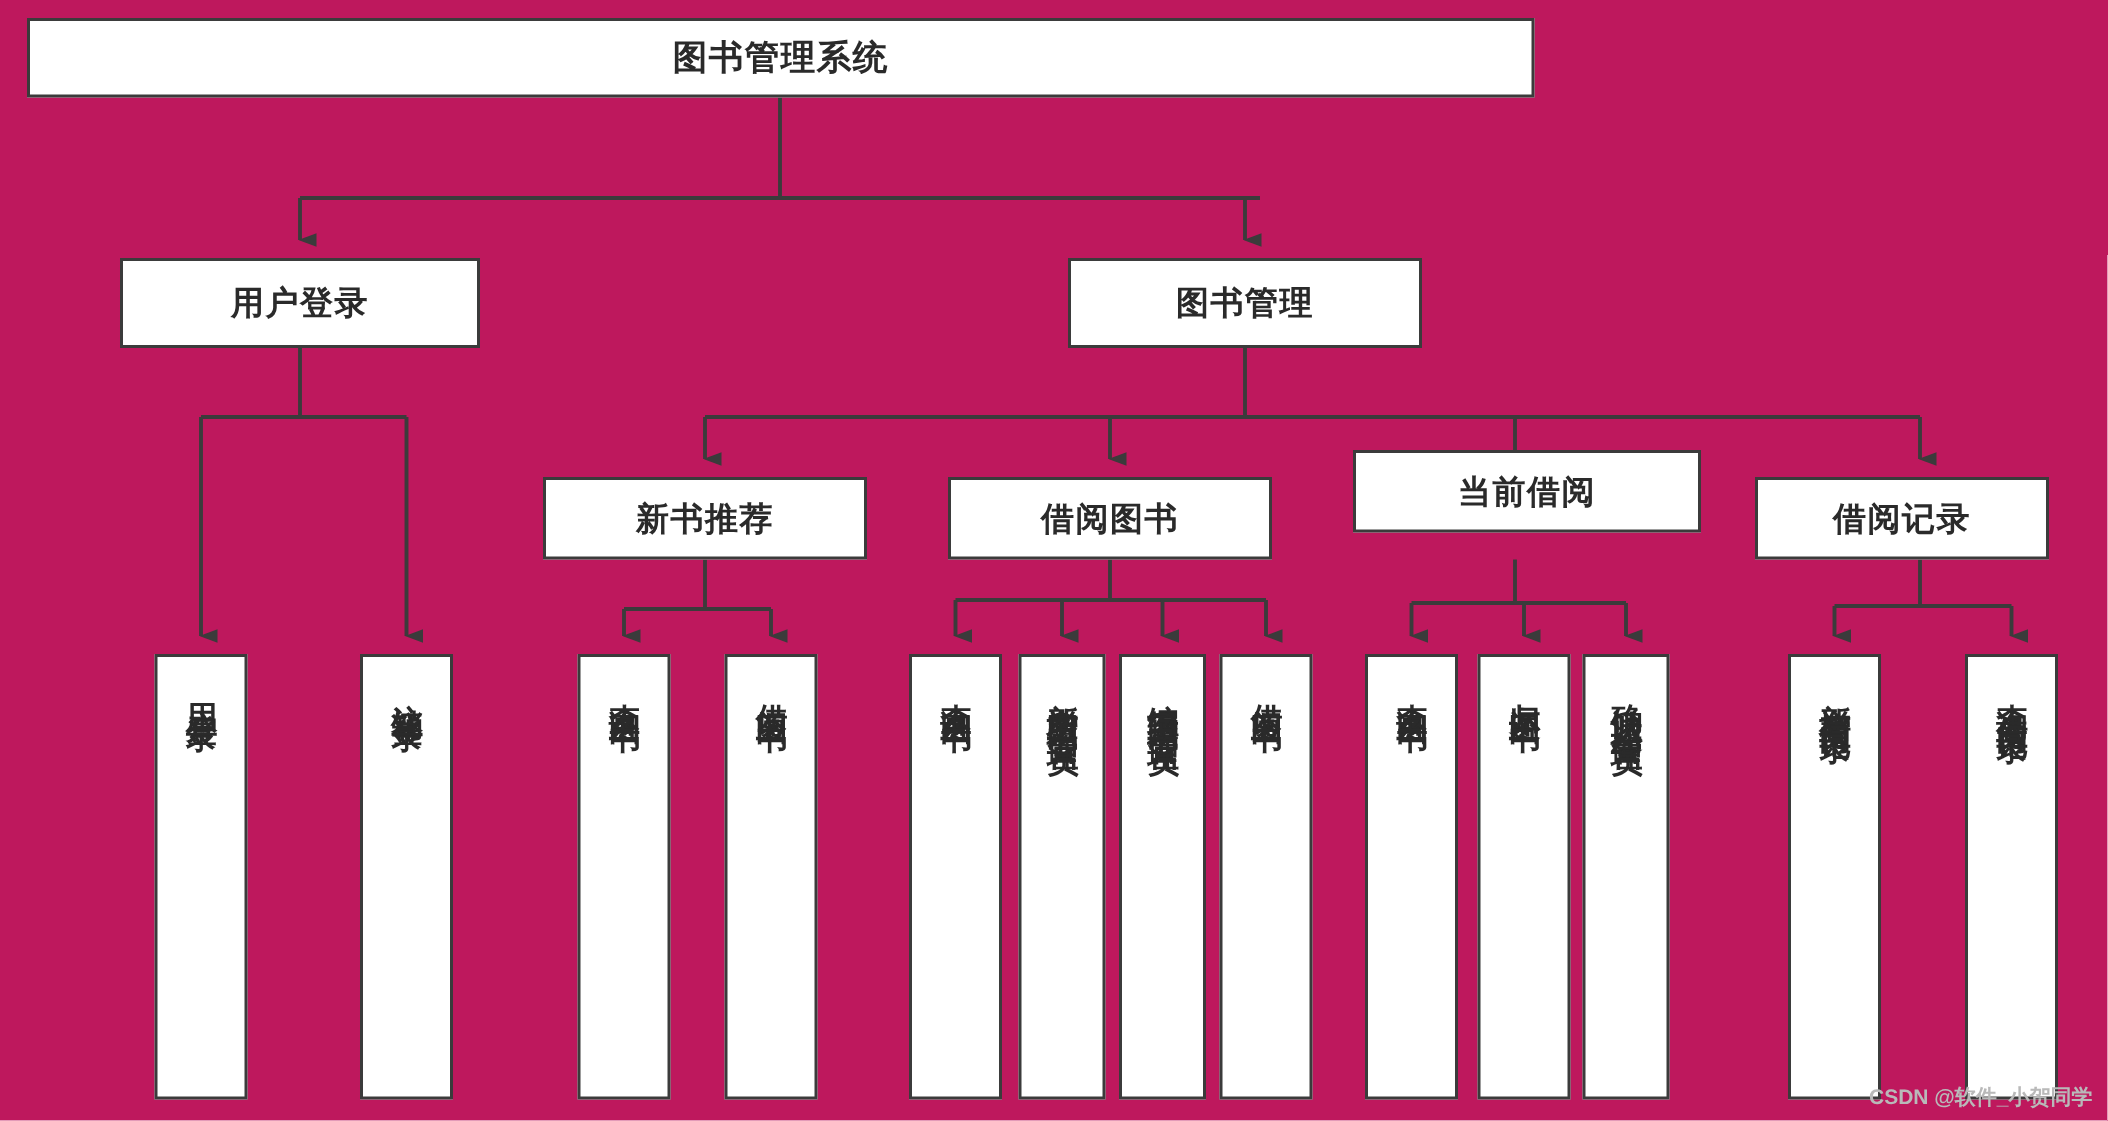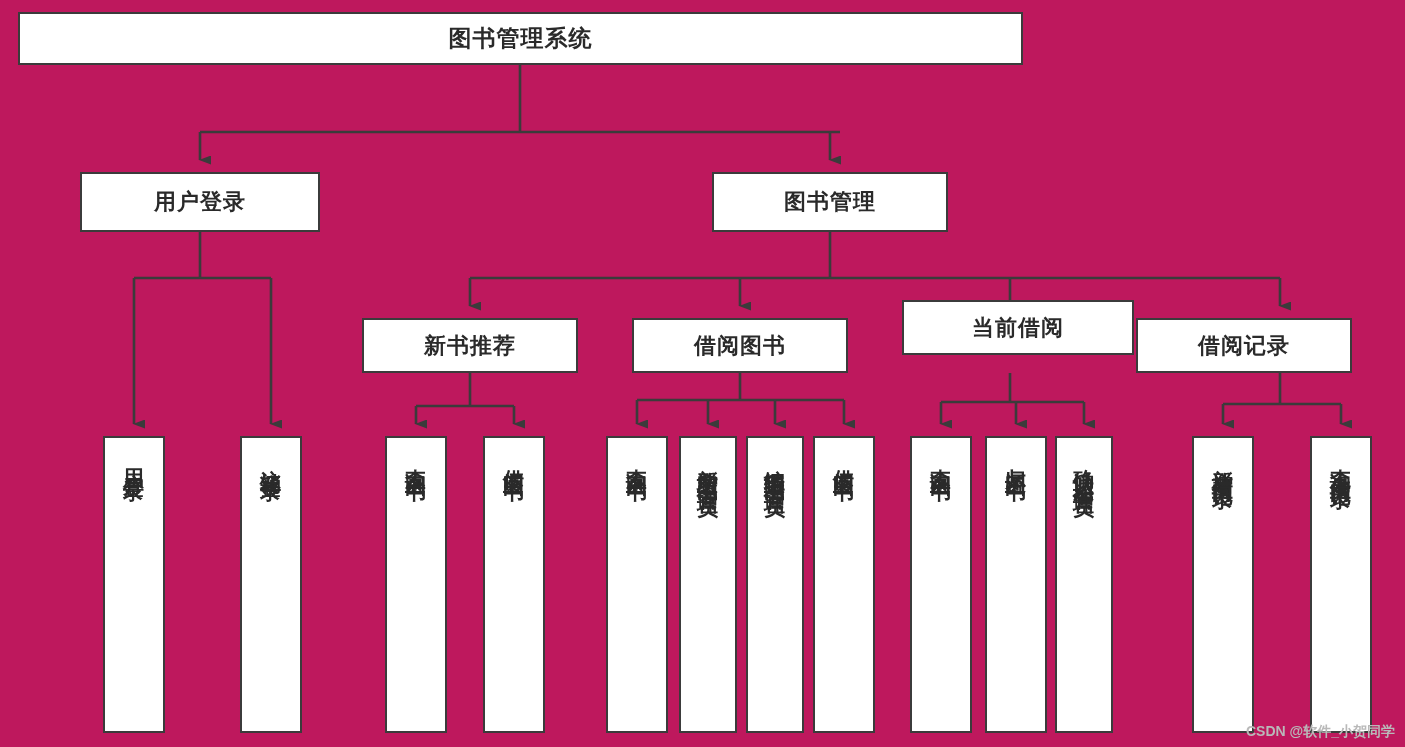--- a/index.html
+++ b/index.html
@@ -138,21 +138,21 @@
 
   <div class="node horiz" id="n-l2-0" style="left: 362px; top: 318px; width: 216px; height: 55px; text-align: center;">
     <span class="htext">新书推荐</span>
   </div>
   <div class="node horiz" id="n-l2-1" style="left: 632px; top: 318px; width: 216px; height: 55px;">
     <span class="htext">借阅图书</span>
   </div>
   <div class="node horiz" id="n-l2-2" style="left: 902px; top: 300px; width: 232px; height: 55px;">
     <span class="htext">当前借阅</span>
   </div>
-  <div class="node horiz" id="n-l2-3" style="left: 1136px; top: 318px; width: 216px; height: 55px;">
+  <div class="node horiz" id="n-l2-3" style="left: 1170px; top: 318px; width: 196px; height: 55px;">
     <span class="htext">借阅记录</span>
   </div>
 
   <div class="node leaf" id="n-lf-0" style="left: 103px; top: 436px; width: 62px; height: 297px;">
     <span class="vtext">用户登录</span>
   </div>
   <div class="node leaf" id="n-lf-1" style="left: 240px; top: 436px; width: 62px; height: 297px;">
     <span class="vtext">注销登录</span>
   </div>
   <div class="node leaf" id="n-lf-2" style="left: 385px; top: 436px; width: 62px; height: 297px;">

